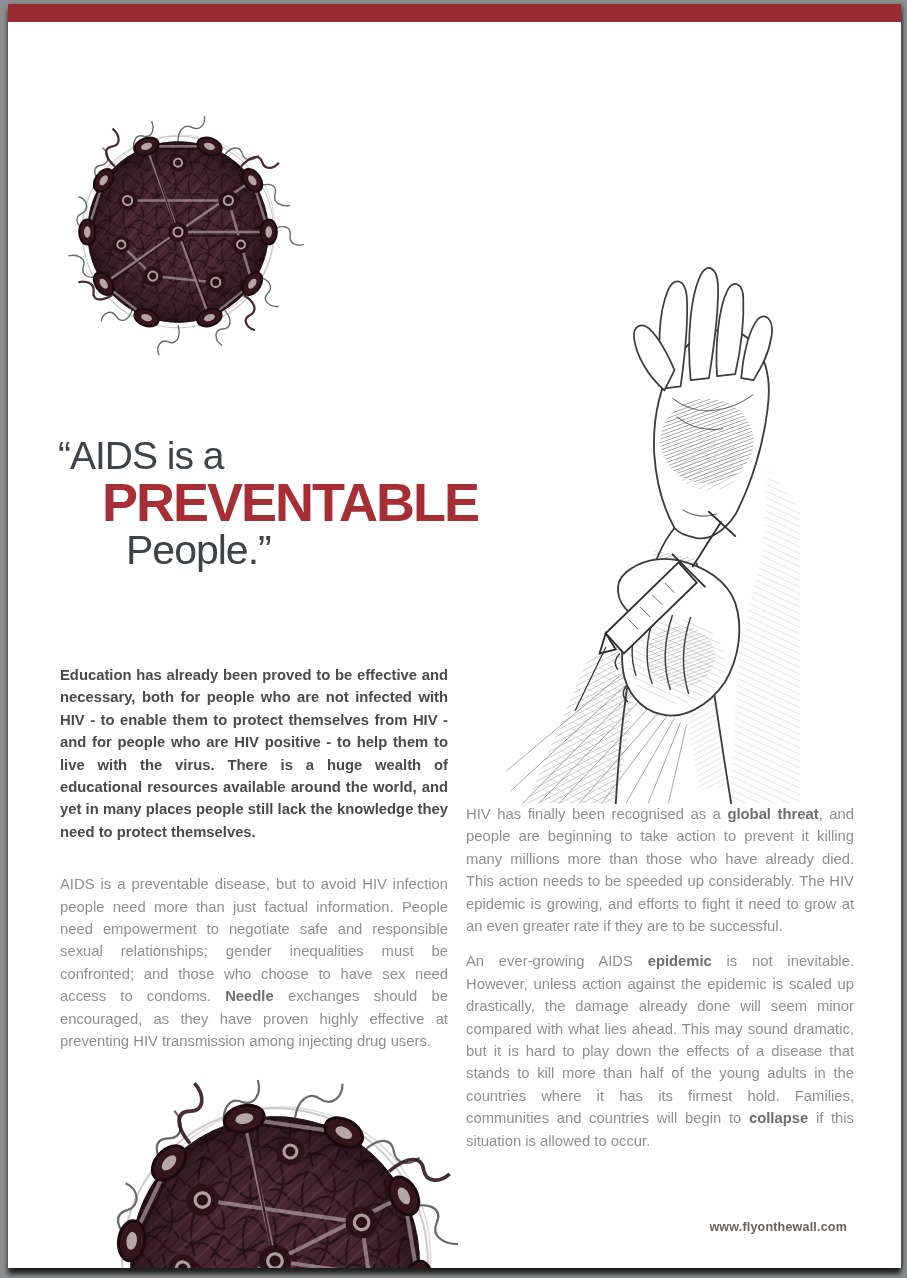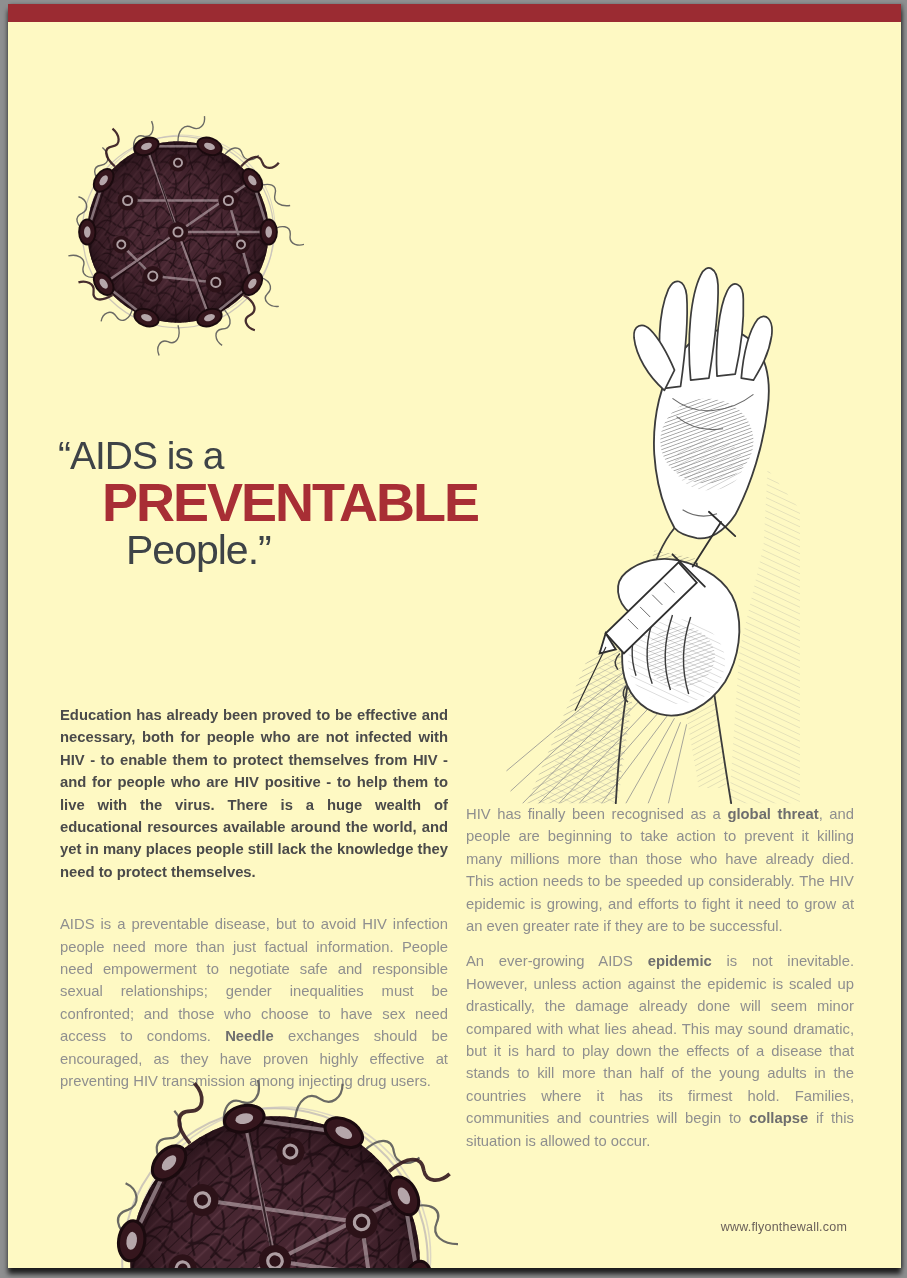--- a/index.html
+++ b/index.html
@@ -4,42 +4,42 @@
 <style>
   html,body{margin:0;padding:0;}
   body{
     width:907px;height:1278px;position:relative;
     background:#8e8f90;
     font-family:"Liberation Sans", sans-serif;
     overflow:hidden;
   }
   .page{
     position:absolute;left:8px;top:4px;width:893px;height:1264px;
-    background:#fef9c3;overflow:hidden;
+    background:#ffffff;overflow:hidden;
     box-shadow:0 6px 5px rgba(0,0,0,0.78), 2px 0 3px rgba(0,0,0,0.25);
   }
   .topbar{
     position:absolute;left:0;top:0;width:100%;height:18px;
     background:#9B2B32;
   }
   
   .headline{position:absolute;left:50px;top:431px;color:#3E4347;letter-spacing:-1px;}
   .h-line1{font-size:39px;line-height:42px;font-weight:500;}
   .h-line2{font-size:54px;line-height:50px;font-weight:bold;color:#A82E35;margin-left:44px;letter-spacing:-2px;}
   .h-line3{font-size:41px;line-height:46px;margin-left:68px;}
   
   .col{position:absolute;width:388px;font-size:14.8px;line-height:22.4px;text-align:justify;color:#8F8F8F;}
   .col p{margin:0;}
-  .left-col{left:52px;top:700px;}
+  .left-col{left:52px;top:660px;}
   .right-col{left:458px;top:799px;}
   p.lead{font-weight:bold;color:#4A4A4A;margin-bottom:30px;}
   .right-col p.first{margin-bottom:13px;}
   .col b{font-weight:bold;color:#6E6E6E;}
   
-  .site{position:absolute;right:54px;top:1216px;font-size:12.5px;font-weight:normal;color:#6B615A;letter-spacing:0.2px;}
+  .site{position:absolute;right:54px;top:1216px;font-size:12.5px;font-weight:bold;color:#6B615A;letter-spacing:0.2px;}
   
   .virus-top{position:absolute;left:44px;top:102px;width:252px;height:252px;}
   .virus-bottom{position:absolute;left:66px;top:1056px;width:402px;height:402px;}
   .hands{position:absolute;left:458px;top:252px;width:334px;height:548px;}
   svg{display:block;}
 </style>
 </head>
 <body>
 
 <svg width="0" height="0" style="position:absolute" aria-hidden="true">

